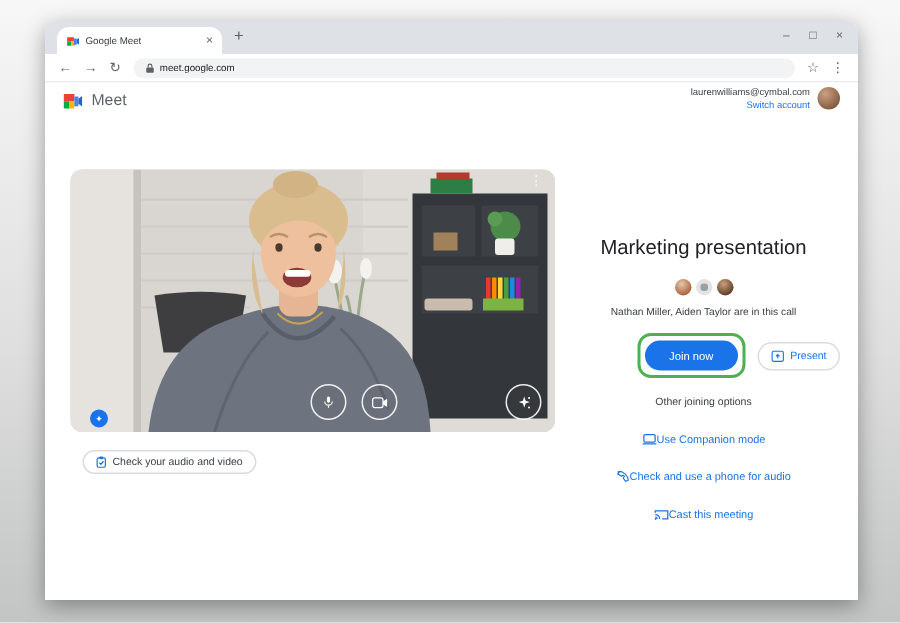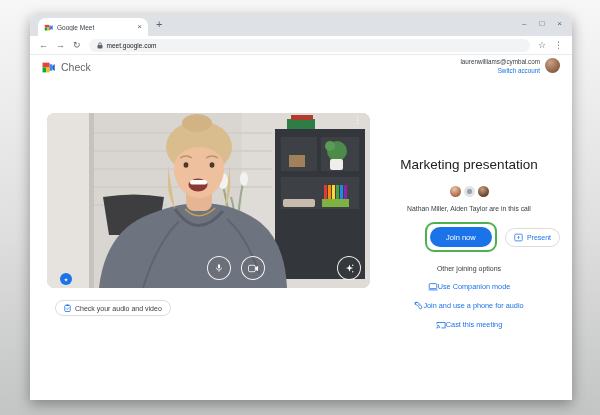--- a/index.html
+++ b/index.html
@@ -68,21 +68,21 @@
     border-radius:2px; background:#9aa0a6; }
   .av3 { background:radial-gradient(circle at 40% 30%, #caa07a, #5e3c28 75%); }
   .p-text { margin-top:8px; font-size:6.8px; color:#3c4043; white-space:nowrap; }
   .btn-row { margin-top:10px; display:flex; justify-content:flex-end; align-items:center; gap:8px; }
   .join-hl { border:2.5px solid #4db152; border-radius:9px; padding:3px; }
   .join-btn { width:62px; height:20px; border-radius:10px; background:#1a73e8; border:none;
     color:#fff; font-size:7.5px; font-family:inherit; display:flex; align-items:center; justify-content:center; }
   .present-btn { height:19px; border-radius:10px; border:1px solid #dadce0; background:#fff;
     display:flex; align-items:center; gap:4px; padding:0 8px; color:#1a73e8; font-size:7px; }
   .other-title { margin-top:13px; font-size:7px; color:#3c4043; }
-  .opt-link { margin-top:10px; display:flex; justify-content:center; align-items:center; 
+  .opt-link { margin-top:16px; display:flex; justify-content:center; align-items:center; 
     color:#1a73e8; cursor:pointer; }
   .opt-link .lbl { font-size:7.3px; }
   .ic { display:inline-flex; align-items:center; justify-content:center; }
 </style>
 </head>
 <body>
 
 <div id="window">
 
   <div class="tabstrip">
@@ -129,21 +129,21 @@
     <div class="app-header">
       <span class="ic">
         <svg width="13" height="11" viewBox="0 0 24 20">
           <path fill="#ea4335" d="M1 1h13v9H1z"></path>
           <path fill="#00ac47" d="M1 10h7v9H1z"></path>
           <path fill="#ffba00" d="M8 10h6v9H8z"></path>
           <path fill="#4285f4" d="M14 4h5v12h-5z"></path>
           <path fill="#1967d2" d="M19 7l4.5-3.5v13L19 13z"></path>
         </svg>
       </span>
-      <span class="app-name">Check</span>
+      <span class="app-name">Meet</span>
     </div>
 
     <div class="account">
       <div class="account-email">laurenwilliams@cymbal.com</div>
       <div class="switch-link">Switch account</div>
     </div>
     <div class="avatar-hdr"></div>
 
     <div class="video">
       <svg class="scene" width="323" height="175" viewBox="0 0 323 175" preserveAspectRatio="none">
@@ -287,21 +287,21 @@
         <span class="lbl">Use Companion mode</span>
       </div>
 
       <div class="opt-link">
         <span class="ic">
           <svg width="9" height="9" viewBox="0 0 24 24">
             <path d="M5 3c7 0 16 9 16 16l-5 2-4-6 2-3-2-2-3 2-6-4z" fill="none" stroke="#1a73e8" stroke-width="2"></path>
             <path d="M3 10V4h6" fill="none" stroke="#1a73e8" stroke-width="2"></path>
           </svg>
         </span>
-        <span class="lbl">Join and use a phone for audio</span>
+        <span class="lbl">Check and use a phone for audio</span>
       </div>
 
       <div class="opt-link">
         <span class="ic">
           <svg width="10" height="8" viewBox="0 0 24 18">
             <path d="M2 6V3h20v13h-9" fill="none" stroke="#1a73e8" stroke-width="2"></path>
             <path d="M2 9a7 7 0 0 1 7 7M2 13a3 3 0 0 1 3 3" fill="none" stroke="#1a73e8" stroke-width="2"></path>
             <circle cx="2.5" cy="16" r="1.4" fill="#1a73e8"></circle>
           </svg>
         </span>

